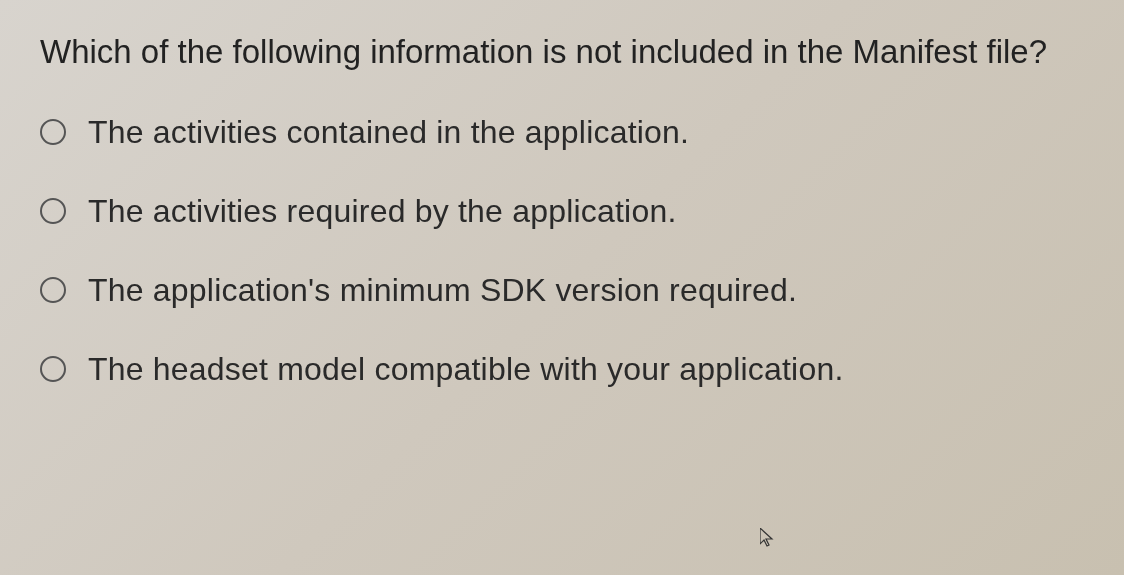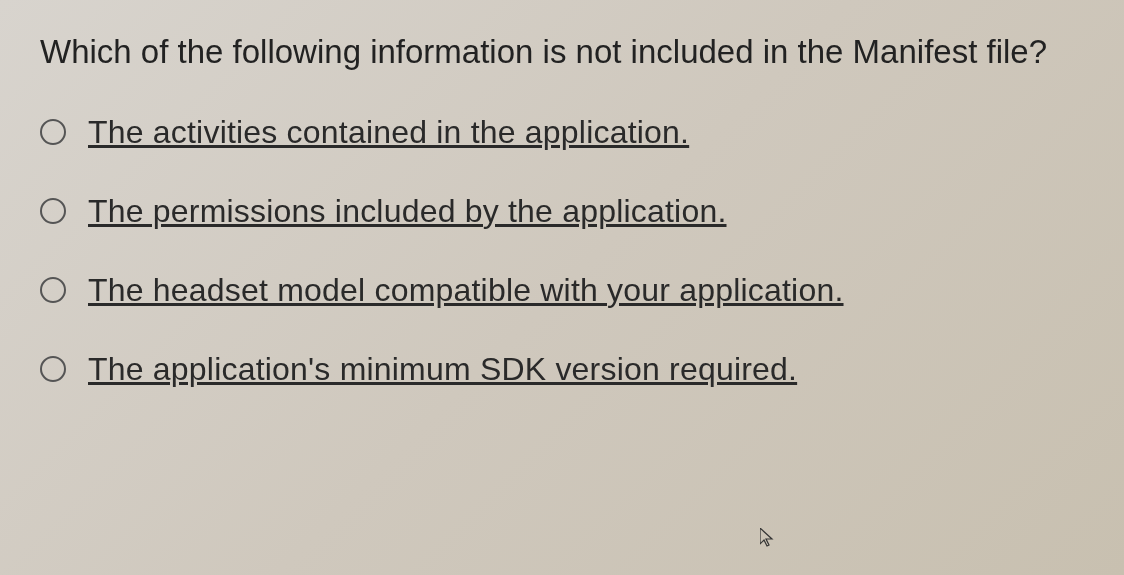--- a/index.html
+++ b/index.html
@@ -25,21 +25,20 @@
     }
     .options {
       display: flex;
       flex-direction: column;
       gap: 42px;
     }
     .option {
       display: flex;
       align-items: center;
       gap: 22px;
-      text-decoration: underline;
     }
     .radio {
       width: 26px;
       height: 26px;
       border: 2px solid #555;
       border-radius: 50%;
       flex-shrink: 0;
       background: transparent;
       cursor: pointer;
     }
@@ -63,29 +62,29 @@
 
 <div class="question">Which of the following information is not included in the Manifest file?</div>
 
 <div class="options">
   <div class="option">
     <span class="radio"></span>
     <span class="option-label">The activities contained in the application.</span>
   </div>
   <div class="option">
     <span class="radio"></span>
-    <span class="option-label">The permissions included by the application.</span>
+    <span class="option-label">The activities required by the application.</span>
+  </div>
+  <div class="option">
+    <span class="radio"></span>
+    <span class="option-label">The application's minimum SDK version required.</span>
   </div>
   <div class="option">
     <span class="radio"></span>
     <span class="option-label">The headset model compatible with your application.</span>
-  </div>
-  <div class="option">
-    <span class="radio"></span>
-    <span class="option-label">The application's minimum SDK version required.</span>
   </div>
 </div>
 
 <div class="cursor">
   <svg width="16" height="20" viewBox="0 0 16 20">
     <path d="M0 0 L0 16 L4 12 L7 18 L9 17 L6 11 L12 11 Z" fill="none" stroke="#333" stroke-width="1.2"></path>
   </svg>
 </div>
 
 </body></html>

